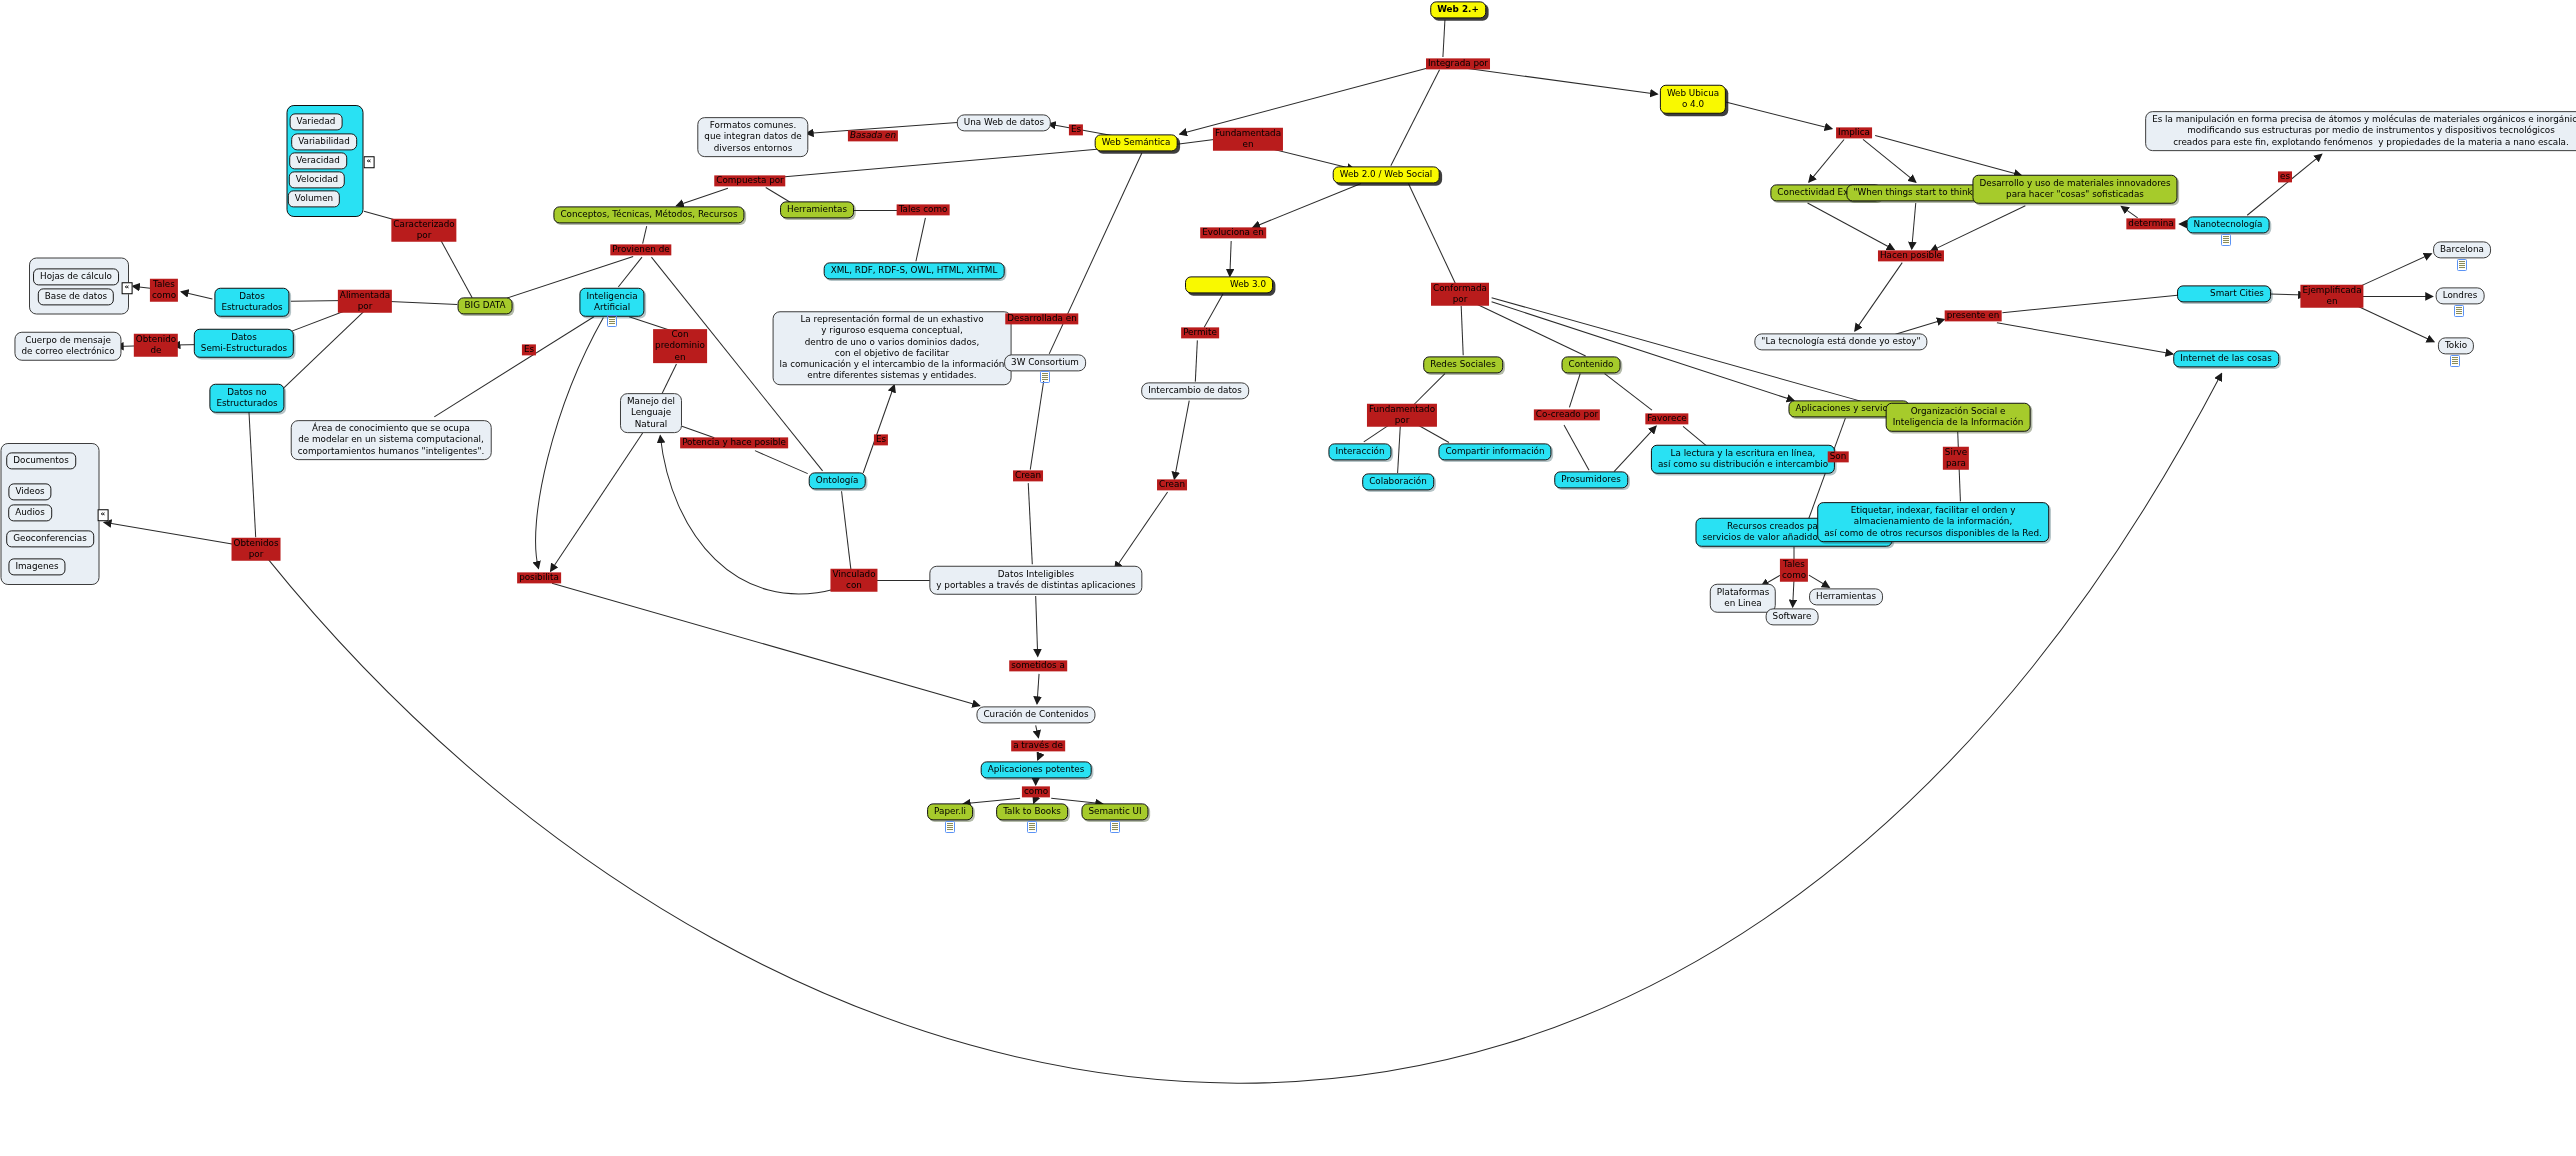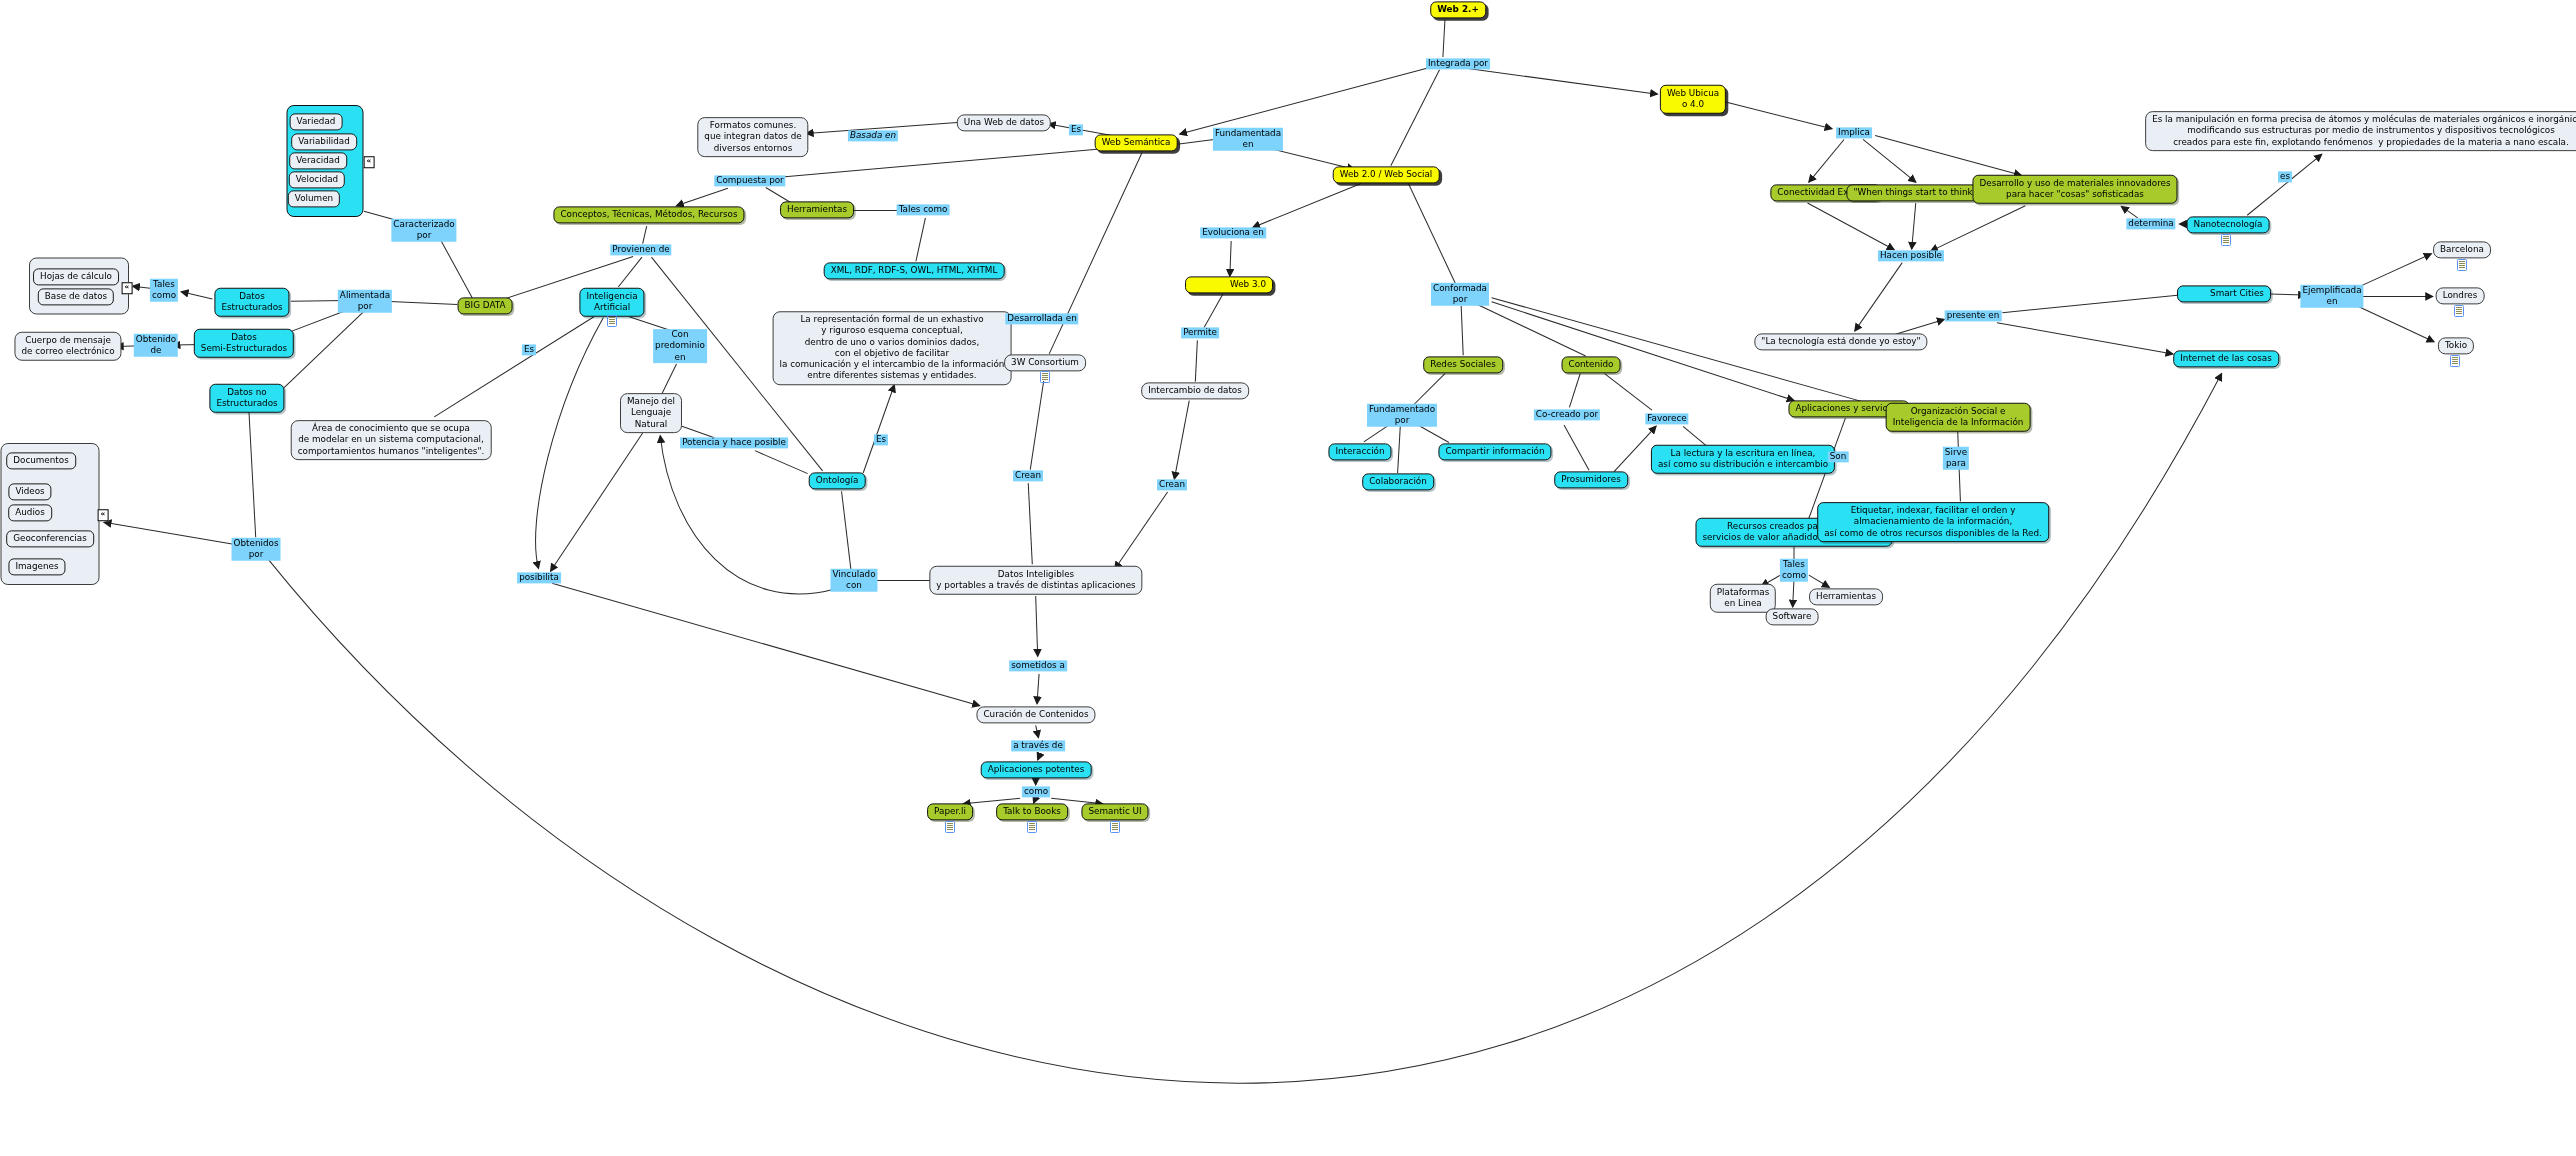--- a/index.html
+++ b/index.html
@@ -9,21 +9,21 @@
   .node{position:absolute;transform:translate(-50%,-50%);box-sizing:border-box;
         border:1.1px solid #101010;border-radius:6px;padding:2px 6px;
         font:8.8px/1.28 "DejaVu Sans", sans-serif;color:#000;text-align:center;white-space:pre;z-index:3;}
   .concept-yellow{background:#f9f900;box-shadow:2.4px 2.4px 0 rgba(20,20,20,0.82);}
   .concept-green{background:#a6cb2b;box-shadow:1.7px 1.7px 0 rgba(40,60,10,0.35);}
   .concept-cyan{background:#29e1f3;box-shadow:1.7px 1.7px 0 rgba(10,60,70,0.30);}
   .box{background:#e9eff5;border:0.9px solid #3d3d3d;border-radius:7.4px;box-shadow:none;}
   .container-cyan{background:#29e1f3;border:1.1px solid #101010;border-radius:7.4px;z-index:2;}
   .container-box{background:#e9eff5;border:0.9px solid #3d3d3d;border-radius:7.4px;z-index:2;}
   .inner-box{background:#eaf0f5;border:0.9px solid #1a1a1a;border-radius:5.4px;z-index:4;}
-  .link{background:#7dd3fc;border:none;border-radius:0;padding:0 2px;z-index:5;box-shadow:none;}
+  .link{background:#b91c1c;border:none;border-radius:0;padding:0 2px;z-index:5;box-shadow:none;}
   .bold{font-weight:bold;}
   .res-icon{position:absolute;transform:translate(-50%,-50%);width:10px;height:12px;z-index:6;
         background:#fffef0;border:1.4px solid #5b93f5;border-radius:1.4px;box-sizing:border-box;
         background-image:repeating-linear-gradient(to bottom,#fffef0 0 1.4px,#8a8a5a 1.4px 2px);
         background-clip:content-box;padding:1.4px 1.4px;}
   .chev-icon{position:absolute;transform:translate(-50%,-50%);width:10.8px;height:11.5px;z-index:6;
         background:#ffffff;border:1.1px solid #000;box-sizing:border-box;
         font:bold 7.4px/8.8px "DejaVu Sans", sans-serif;text-align:center;color:#000;}
 </style>
 </head>

